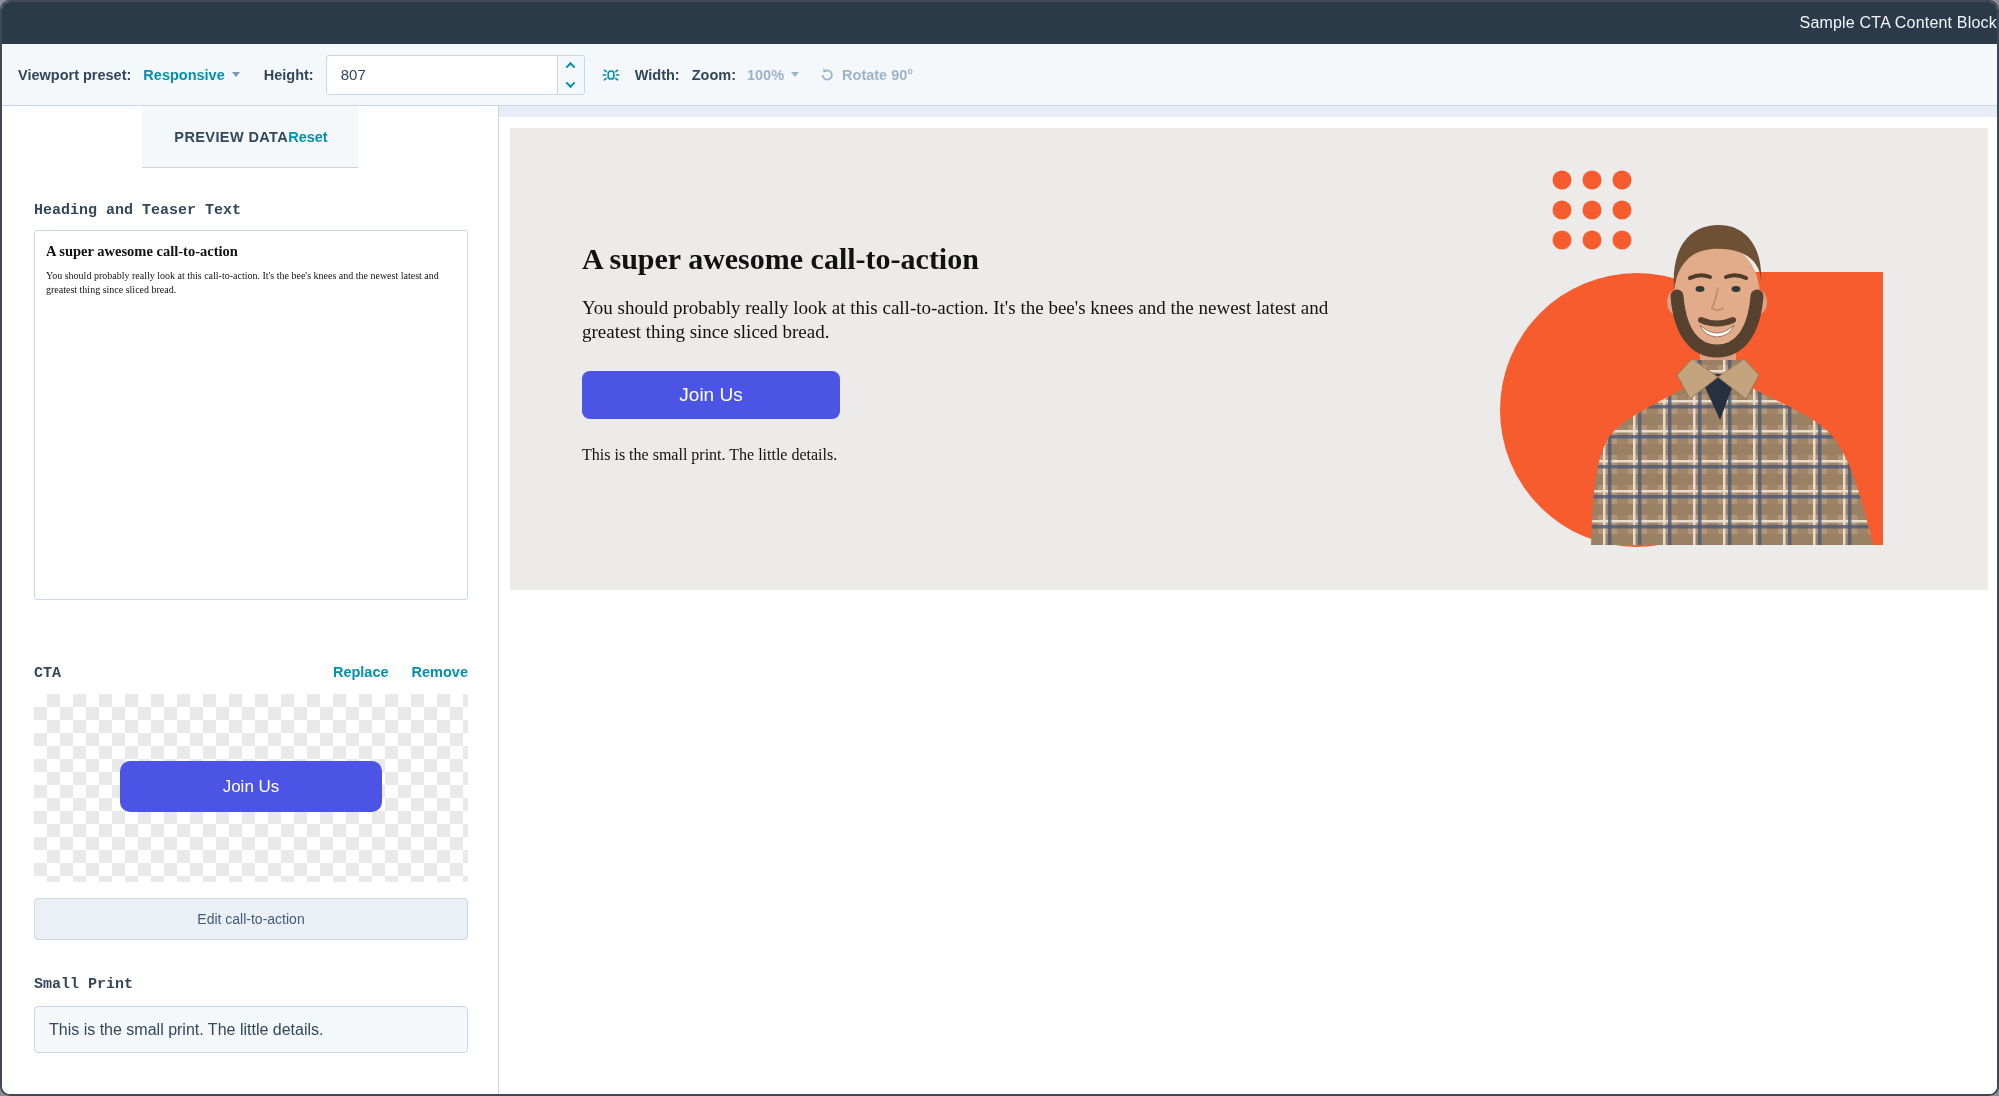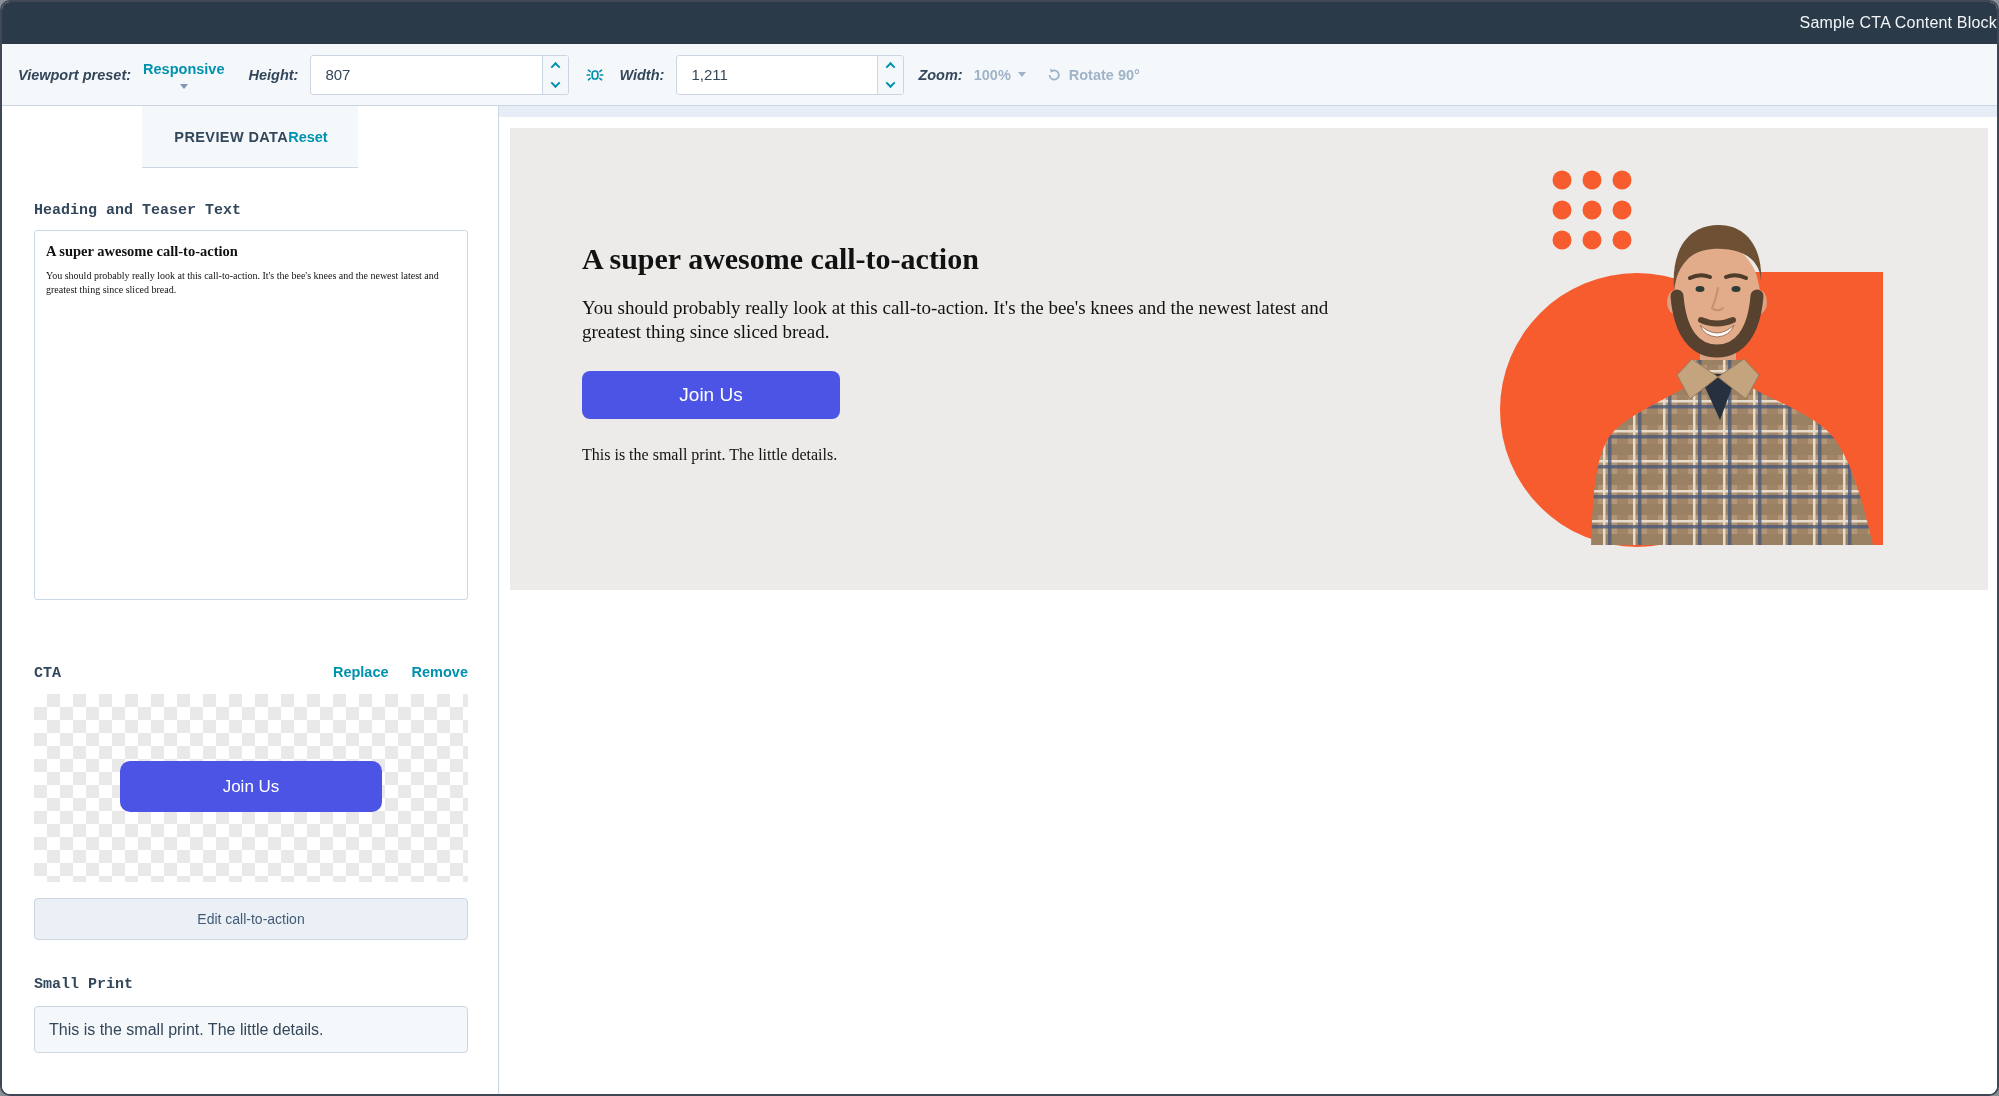--- a/index.html
+++ b/index.html
@@ -20,21 +20,21 @@
     height:42px; flex:0 0 42px; background:var(--titlebar);
     display:flex; align-items:center; justify-content:flex-end;
   }
   .titlebar .title{color:#f3f6f9; font-size:16px; letter-spacing:.2px;}
   
   .toolbar{
     height:62px; flex:0 0 62px; background:var(--panelbg);
     border-bottom:1px solid var(--border);
     display:flex; align-items:center; padding:0 16px;
   }
-  .tb-label{font-size:14.5px; font-weight:bold; color:var(--navy); white-space:nowrap;font-style:italic;}
+  .tb-label{font-size:14.5px; font-weight:bold; color:var(--navy); white-space:nowrap;}
   .tb-link{font-size:14.5px; font-weight:bold; color:var(--teal); white-space:nowrap; cursor:pointer;
     display:inline-flex; align-items:center; gap:7px;}
   .caret{width:0; height:0; border-left:4.5px solid transparent; border-right:4.5px solid transparent;
     border-top:5.5px solid #7c98b6; display:inline-block;}
   .caret.dis{border-top-color:var(--disabled);}
   .num-input{
     display:flex; align-items:stretch; height:40px; background:#fff;
     border:1px solid var(--border); border-radius:3px; overflow:hidden;
   }
   .num-input input{
@@ -43,21 +43,21 @@
   }
   .stepper{width:30px; border-left:1px solid var(--border); background:var(--panelbg);
     display:flex; flex-direction:column;}
   .stepper .step{flex:1; display:flex; align-items:center; justify-content:center; cursor:pointer;}
   .chev{width:7px; height:7px; border-left:2px solid var(--teal); border-top:2px solid var(--teal); display:block;}
   .chev.up{transform:rotate(45deg) translate(1px,1px);}
   .chev.down{transform:rotate(225deg) translate(1px,1px);}
   .tb-dis{color:var(--disabled); font-size:14.5px; font-weight:bold; white-space:nowrap;
     display:inline-flex; align-items:center; gap:7px;}
   .mr12{margin-right:12px;} .mr14{margin-right:14px;} .mr16{margin-right:16px;}
-  .mr24{margin-right:24px;flex-direction:column;} .mr20{margin-right:20px;} .mr11{margin-right:11px;}
+  .mr24{margin-right:24px;} .mr20{margin-right:20px;} .mr11{margin-right:11px;}
   .w-height{width:259px;} .w-width{width:228px;}
   
   .body{flex:1; display:flex; min-height:0;}
   .sidebar{width:497px; flex:0 0 497px; border-right:1px solid var(--border);
     background:#fff; display:flex; flex-direction:column;align-items:center;}
   .sidebar-header{height:62px; flex:0 0 62px; background:var(--panelbg);
     border-bottom:1px solid var(--border); display:flex; align-items:center;
     justify-content:space-between; padding:0 30px 0 32px;}
   .sidebar-header .sb-title{font-size:14.5px; font-weight:bold; color:var(--navy); letter-spacing:.4px;}
   .sidebar-content{padding:0 30px 0 32px;}
@@ -154,31 +154,20 @@
           <path d="M4.6 10 H2.2"></path>
             <path d="M5.2 6.6 L3.4 5.2"></path>
             <path d="M5.2 13.4 L3.4 14.8"></path>
           <path d="M15.4 10 H17.8"></path>
             <path d="M14.8 6.6 L16.6 5.2"></path>
             <path d="M14.8 13.4 L16.6 14.8"></path>
         </g>
       </svg>
     </span>
     <span class="tb-label mr12">Width:</span>
-    <span class="num-input w-width mr14">
-      <input value="1,211" style="">
-      <span class="stepper">
-        <span class="step">
-            <i class="chev up"></i>
-          </span>
-        <span class="step">
-            <i class="chev down"></i>
-          </span>
-      </span>
-    </span>
     <span class="tb-label mr11">Zoom:</span>
     <span class="tb-dis mr20">
       <span>100%</span>
       <i class="caret dis"></i>
     </span>
     <span class="tb-dis">
       <svg width="16" height="16" viewBox="0 0 16 16">
         <path d="M3.6 8a4.6 4.6 0 1 0 1.4-3.3" fill="none" stroke="#9fb3c8" stroke-width="1.8"></path>
         <path d="M4.0 1.4 L4.8 5.4 L8.6 4.0 Z" fill="#9fb3c8"></path>
       </svg>

